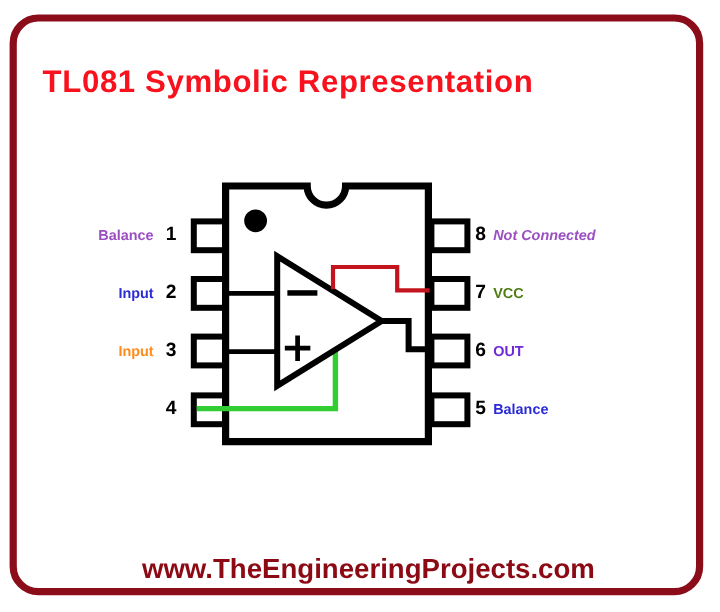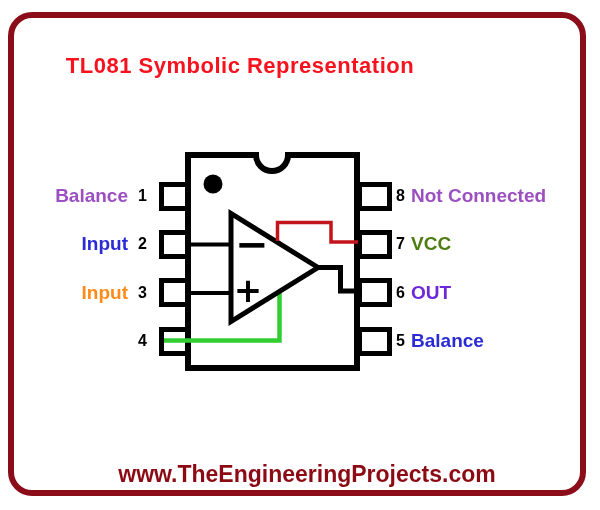--- a/index.html
+++ b/index.html
@@ -17,21 +17,21 @@
     width: 578px; height: 484px;
     border: 6px solid #8a0d19;
     border-radius: 24px;
     box-sizing: border-box;
   }
   .title {
     position: absolute;
     left: 0; top: 53px;
     width: 480px;
     text-align: center;
-    font-size: 22px;
+    font-size: 26px;
     font-weight: bold;
     letter-spacing: 0.5px;
     color: #f8121e;
   }
   .footer-url {
     position: absolute;
     left: 12px; top: 461px;
     width: 590px;
     text-align: center;
     font-size: 23px;
@@ -40,21 +40,21 @@
   }
   svg.diagram {
     position: absolute;
     left: 0; top: 0;
     width: 600px; height: 510px;
   }
   .pin-label {
     position: absolute;
     height: 24px;
     line-height: 24px;
-    font-size: 19px;
+    font-size: 12px;
     font-weight: bold;
     white-space: nowrap;
   }
   .pin-label.left  { left: 18px; width: 110px; text-align: right; }
   .pin-label.right { left: 411px; width: 180px; text-align: left; }
   .pin-number {
     position: absolute;
     height: 18px;
     line-height: 18px;
     font-size: 16px;
@@ -113,20 +113,20 @@
 
   <div class="pin-label left" style="top: 184px; color: rgb(155, 79, 192);">Balance</div>
   <div class="pin-label left" style="top: 232px; color: rgb(43, 43, 213);">Input</div>
   <div class="pin-label left" style="top: 281px; color: rgb(255, 140, 26);">Input</div>
 
   <div class="pin-number right" style="top:187px">8</div>
   <div class="pin-number right" style="top:235px">7</div>
   <div class="pin-number right" style="top:284px">6</div>
   <div class="pin-number right" style="top:332px">5</div>
 
-  <div class="pin-label right" style="top: 184px; color: rgb(155, 79, 192);">Not Connected</div>
+  <div class="pin-label right" style="top: 184px; color: rgb(155, 79, 192); font-style: italic;">Not Connected</div>
   <div class="pin-label right" style="top: 232px; color: #4d7c0f;">VCC</div>
   <div class="pin-label right" style="top: 281px; color: #6d28d9;">OUT</div>
   <div class="pin-label right" style="top: 329px; color: rgb(43, 43, 213);">Balance</div>
 
   <div class="footer-url" style="color: rgb(139, 10, 20);">www.TheEngineeringProjects.com</div>
 
 </div>
 
 </body></html>

